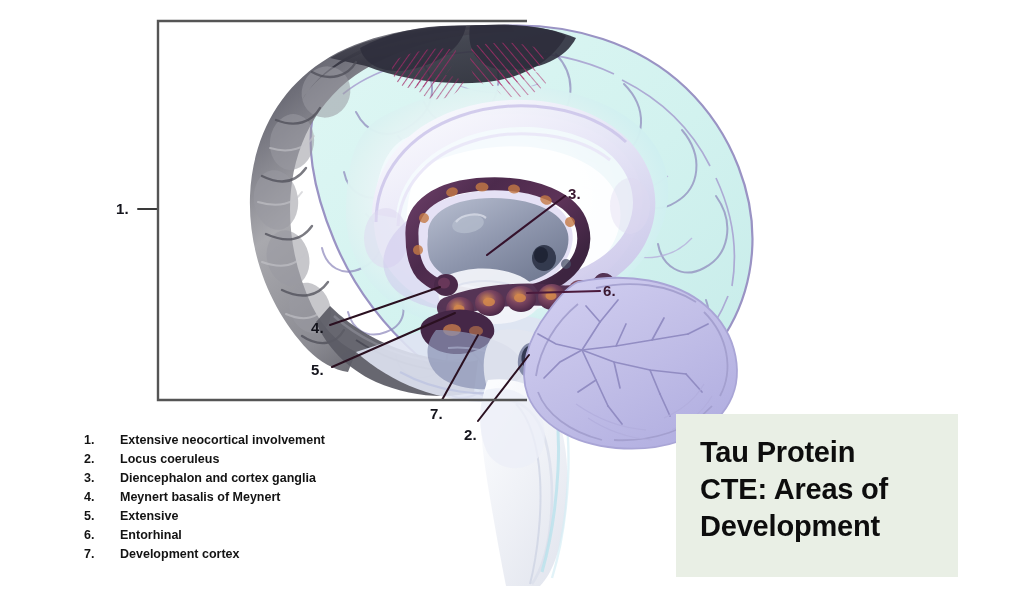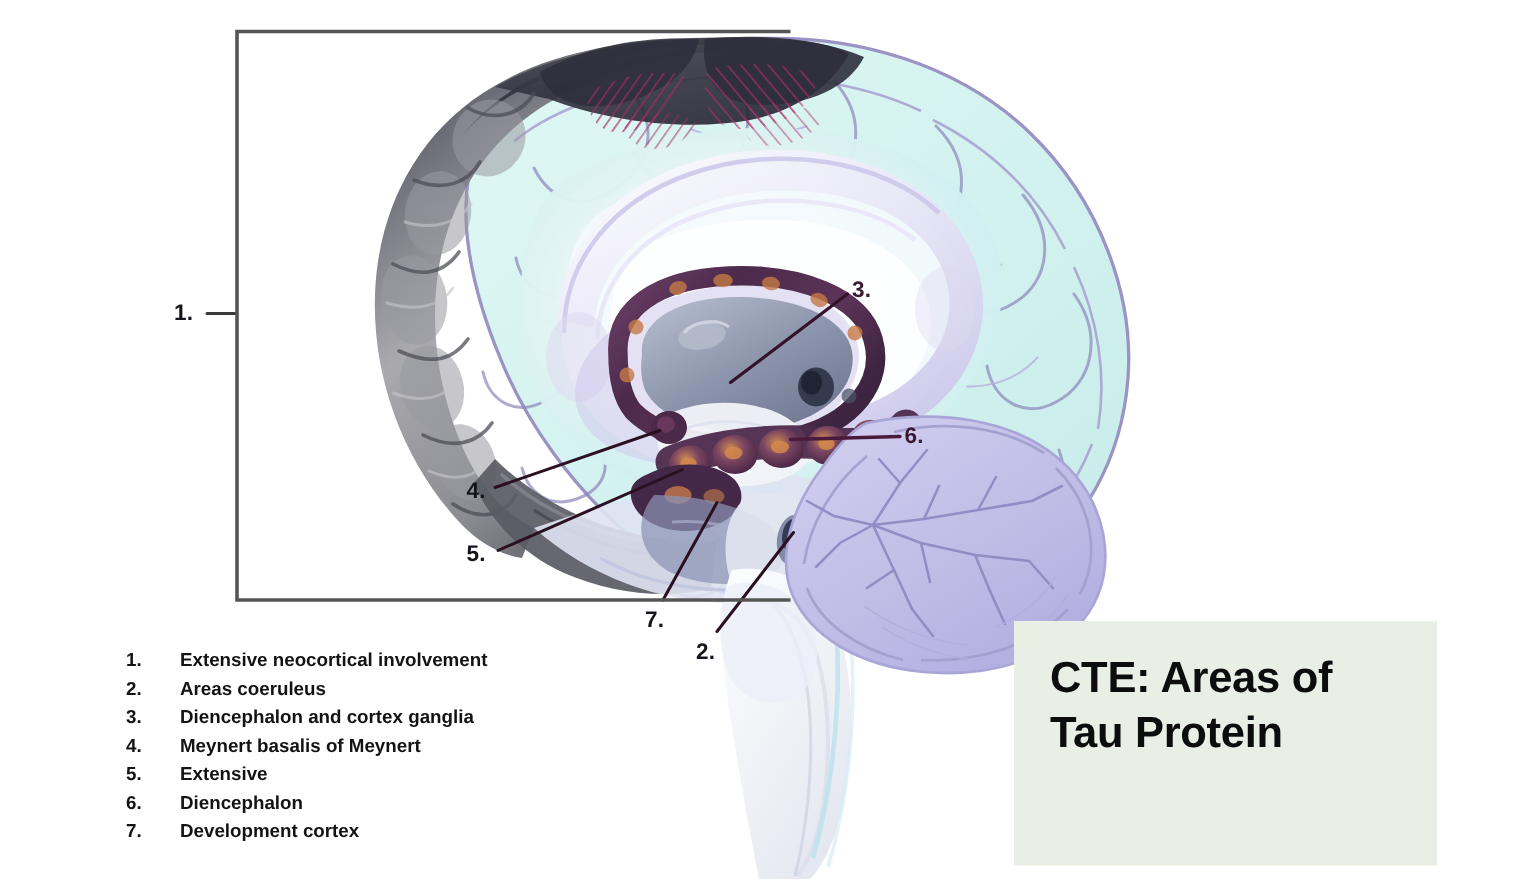--- a/index.html
+++ b/index.html
@@ -509,44 +509,45 @@
 
   <div id="legend">
     <table>
       <tbody>
         <tr>
           <td class="num">1.</td>
           <td>Extensive neocortical involvement</td>
         </tr>
         <tr>
           <td class="num">2.</td>
-          <td>Areas coeruleus</td>
+          <td>Locus coeruleus</td>
         </tr>
         <tr>
           <td class="num">3.</td>
           <td>Diencephalon and cortex ganglia</td>
         </tr>
         <tr>
           <td class="num">4.</td>
           <td>Meynert basalis of Meynert</td>
         </tr>
         <tr>
           <td class="num">5.</td>
           <td>Extensive</td>
         </tr>
         <tr>
           <td class="num">6.</td>
-          <td>Diencephalon</td>
+          <td>Entorhinal</td>
         </tr>
         <tr>
           <td class="num">7.</td>
           <td>Development cortex</td>
         </tr>
       </tbody>
     </table>
   </div>
 
   <div id="title-panel">
+    <div class="title-line">Tau Protein</div>
     <div class="title-line">CTE: Areas of</div>
-    <div class="title-line">Tau Protein</div>
+    <div class="title-line">Development</div>
   </div>
 
 </div>
 
 </body></html>

